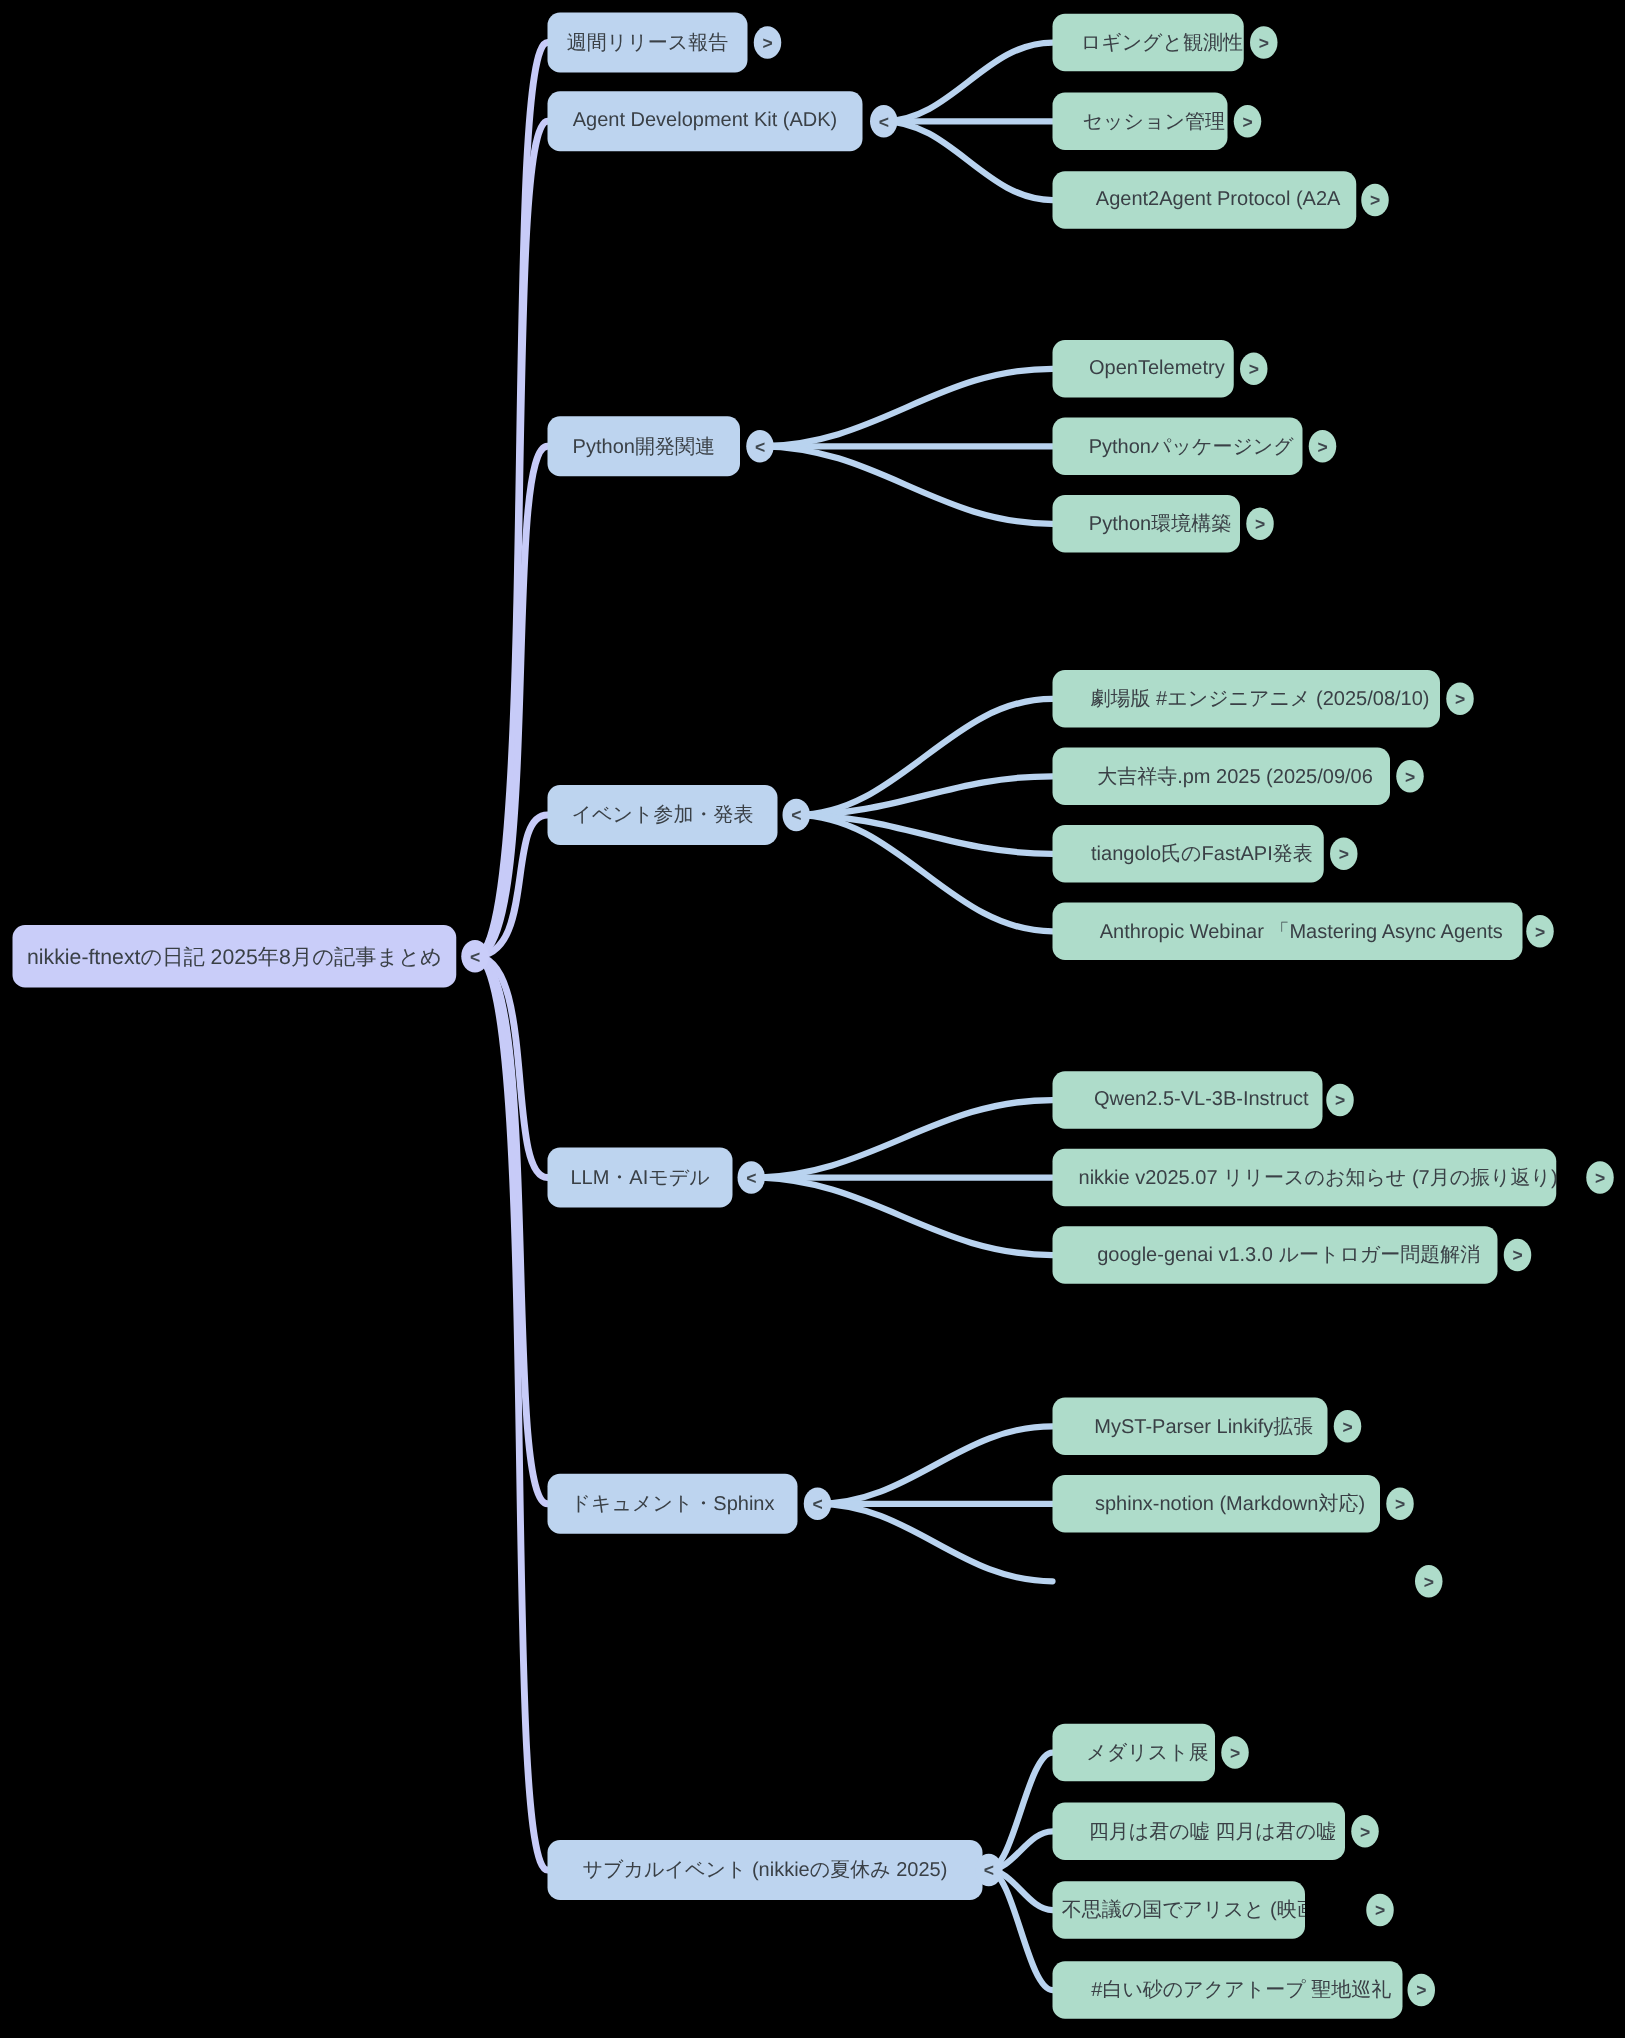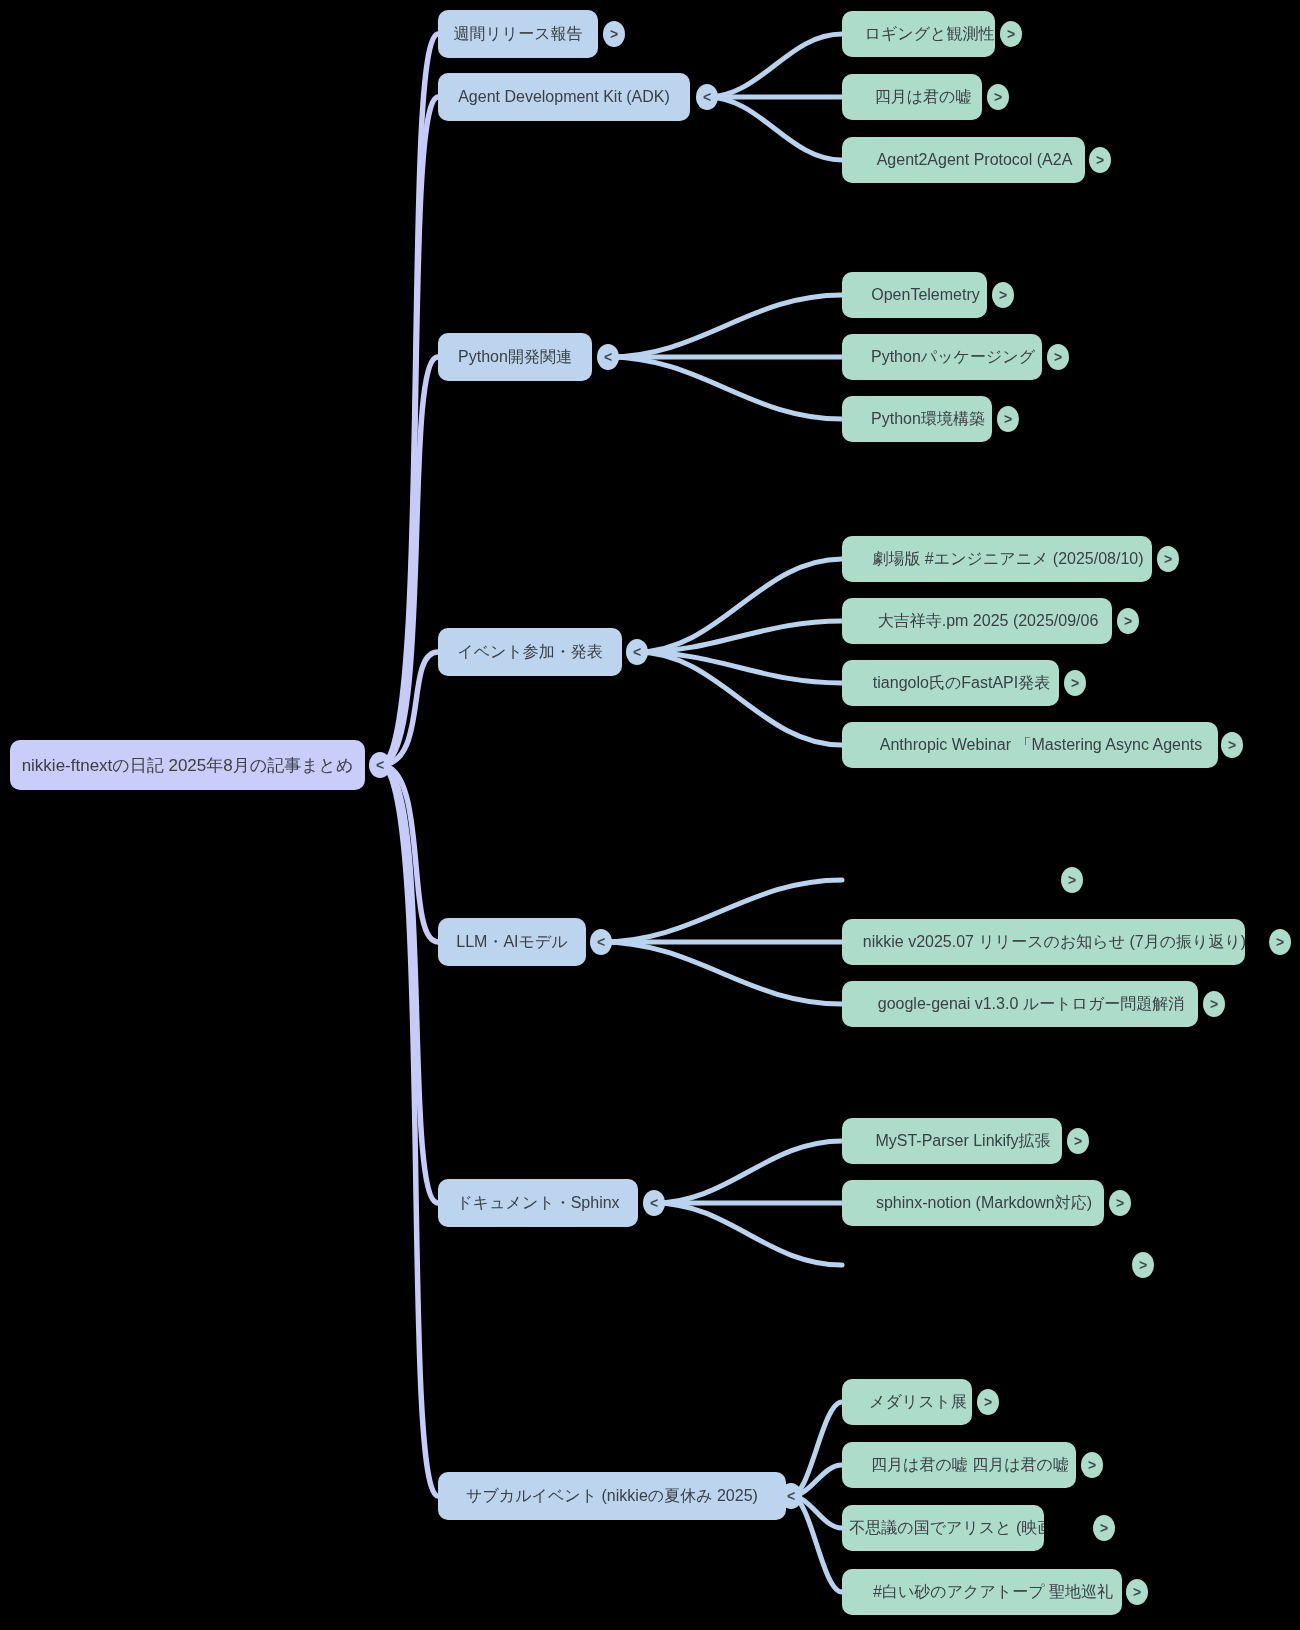--- a/index.html
+++ b/index.html
@@ -78,21 +78,21 @@
   <div class="tg tg-branch" style="left:696px;top:84px">
       <span>&lt;</span>
     </div>
   <div class="node leaf" style="left:842px;top:11px;width:153px">
       <span>ロギングと観測性</span>
     </div>
   <div class="tg tg-leaf" style="left:1000px;top:21px">
       <span>&gt;</span>
     </div>
   <div class="node leaf" style="left:842px;top:74px;width:140px">
-      <span>四月は君の嘘</span>
+      <span>セッション管理</span>
     </div>
   <div class="tg tg-leaf" style="left:987px;top:84px">
       <span>&gt;</span>
     </div>
   <div class="node leaf" style="left:842px;top:137px;width:243px">
       <span>Agent2Agent Protocol (A2A</span>
     </div>
   <div class="tg tg-leaf" style="left:1089px;top:147px">
       <span>&gt;</span>
     </div>
@@ -152,20 +152,23 @@
   <div class="tg tg-leaf" style="left:1221px;top:732px">
       <span>&gt;</span>
     </div>
 
   <div class="node branch" style="left:438px;top:918px;width:148px">
       <span>LLM・AIモデル</span>
     </div>
   <div class="tg tg-branch" style="left:590px;top:929px">
       <span>&lt;</span>
     </div>
+  <div class="node leaf" style="left:842px;top:857px;width:216px">
+      <span>Qwen2.5-VL-3B-Instruct</span>
+    </div>
   <div class="tg tg-leaf" style="left:1061px;top:867px">
       <span>&gt;</span>
     </div>
   <div class="node leaf" style="left:842px;top:919px;width:403px">
       <span>nikkie v2025.07 リリースのお知らせ (7月の振り返り)</span>
     </div>
   <div class="tg tg-leaf" style="left:1269px;top:929px">
       <span>&gt;</span>
     </div>
   <div class="node leaf" style="left:842px;top:981px;width:356px">

